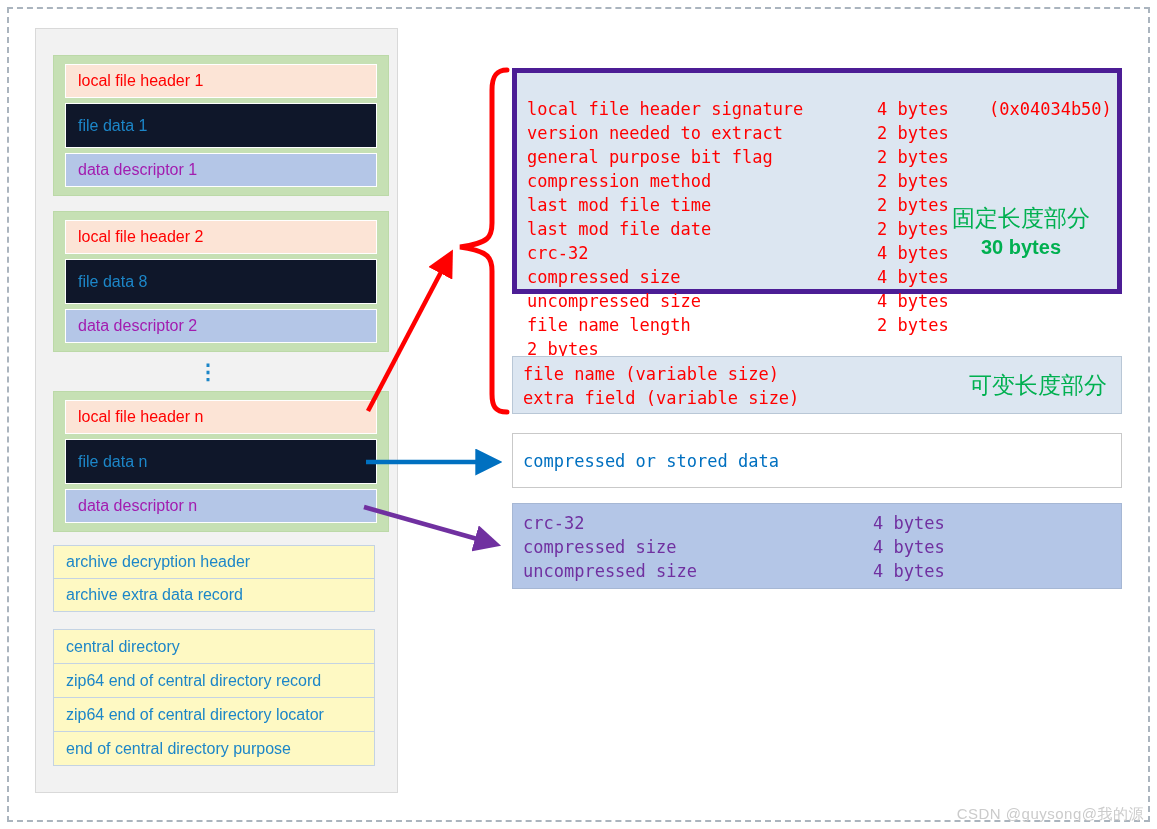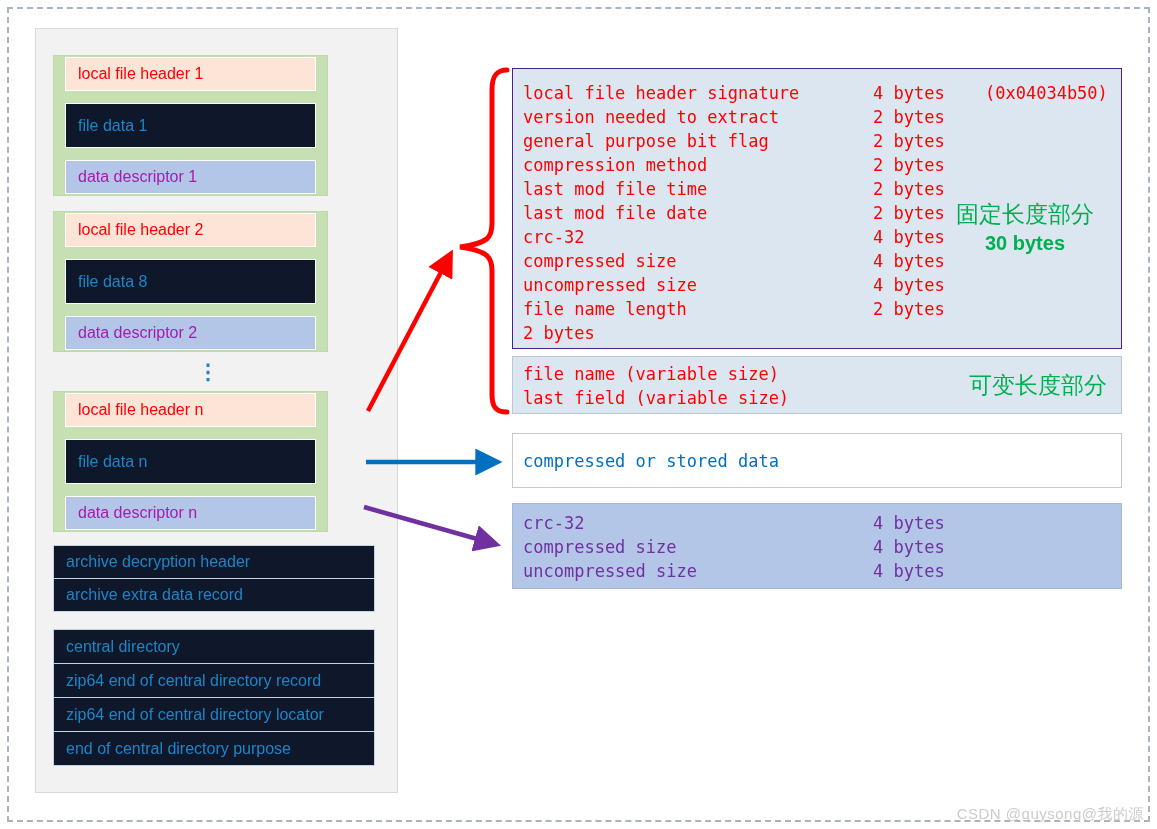--- a/index.html
+++ b/index.html
@@ -4,40 +4,40 @@
 <style>
   html,body{margin:0;padding:0;background:#ffffff;}
   .canvas{position:relative;width:1157px;height:829px;background:#ffffff;overflow:hidden;
           font-family:"Liberation Sans",sans-serif;}
   .outer-border{position:absolute;left:7px;top:7px;right:7px;bottom:7px;
           border:2px dashed #aab4be;pointer-events:none;}
 
   
   .left-panel{position:absolute;left:35px;top:28px;width:361px;height:763px;
           background:#f2f2f2;border:1px solid #d9d9d9;}
-  .green-block{position:absolute;left:17px;width:275px;height:141px;
+  .green-block{position:absolute;left:17px;width:336px;height:141px;
           background:#c6e0b4;border:1px solid #bcd9a8;box-sizing:border-box;
-          padding:1px 11px;display:flex;flex-direction:column;justify-content:space-between;}
+          padding:8px 11px;display:flex;flex-direction:column;justify-content:space-between;}
   .gb-row{display:flex;align-items:center;padding-left:12px;font-size:16px;
           border:1px solid #ffffff;box-sizing:border-box;}
   .gb-header{height:34px;background:#fce4d6;color:#ff0000;}
   .gb-data{height:45px;background:#0f172a;color:#1c86c8;}
   .gb-desc{height:34px;background:#b4c6e7;color:#a21caf;}
   .ellipsis{position:absolute;left:0;width:344px;text-align:center;
           color:#1c86c8;font-size:21px;font-weight:bold;line-height:1;}
   .listgroup{position:absolute;left:17px;width:322px;}
-  .lrow{height:34px;background:#0f172a;border:1px solid #c4d3e3;margin-top:-1px;
+  .lrow{height:34px;background:#fef9c3;border:1px solid #c4d3e3;margin-top:-1px;
           box-sizing:border-box;display:flex;align-items:center;padding-left:12px;
           font-size:16px;color:#1c86c8;}
 
   
   .mono{font-family:"DejaVu Sans Mono","Liberation Mono",monospace;}
   .rbox{position:absolute;left:512px;width:610px;box-sizing:border-box;}
-  .fixed-box{top:68px;height:281px;background:#dce6f1;border:1px solid #4c1d95;
-          padding:12px 0 0 10px;}
+  .fixed-box{top:68px;height:226px;background:#dce6f1;border:5px solid #4c1d95;
+          padding:24px 0 0 10px;}
   .variable-box{top:356px;height:58px;background:#dce6f1;border:1px solid #b9c7d6;
           padding:5px 0 0 10px;}
   .data-box{top:433px;height:55px;background:#ffffff;border:1px solid #c9c9c9;
           display:flex;align-items:center;padding-left:10px;
           font-size:17px;color:#0070c0;}
   .desc-box{top:503px;height:86px;background:#b4c6e7;border:1px solid #a6b7d4;
           padding:7px 0 0 10px;}
   .mrow{height:24px;display:flex;align-items:center;font-size:17px;}
   .mrow .mlabel{width:350px;}
   .mrow .msize{width:112px;}
@@ -146,21 +146,21 @@
       <div class="annot-title">固定长度部分</div>
       <div class="annot-sub">30 bytes</div>
     </div>
   </div>
 
   <div class="rbox variable-box mono">
     <div class="mrow red-t">
       <span class="mlabel" style="width:auto;">file name (variable size)</span>
     </div>
     <div class="mrow red-t">
-      <span class="mlabel" style="width:auto;">last field (variable size)</span>
+      <span class="mlabel" style="width:auto;">extra field (variable size)</span>
     </div>
     <div class="annot-var">可变长度部分</div>
   </div>
 
   <div class="rbox data-box mono">
     <span>compressed or stored data</span>
   </div>
 
   <div class="rbox desc-box mono">
     <div class="mrow purple-t">

